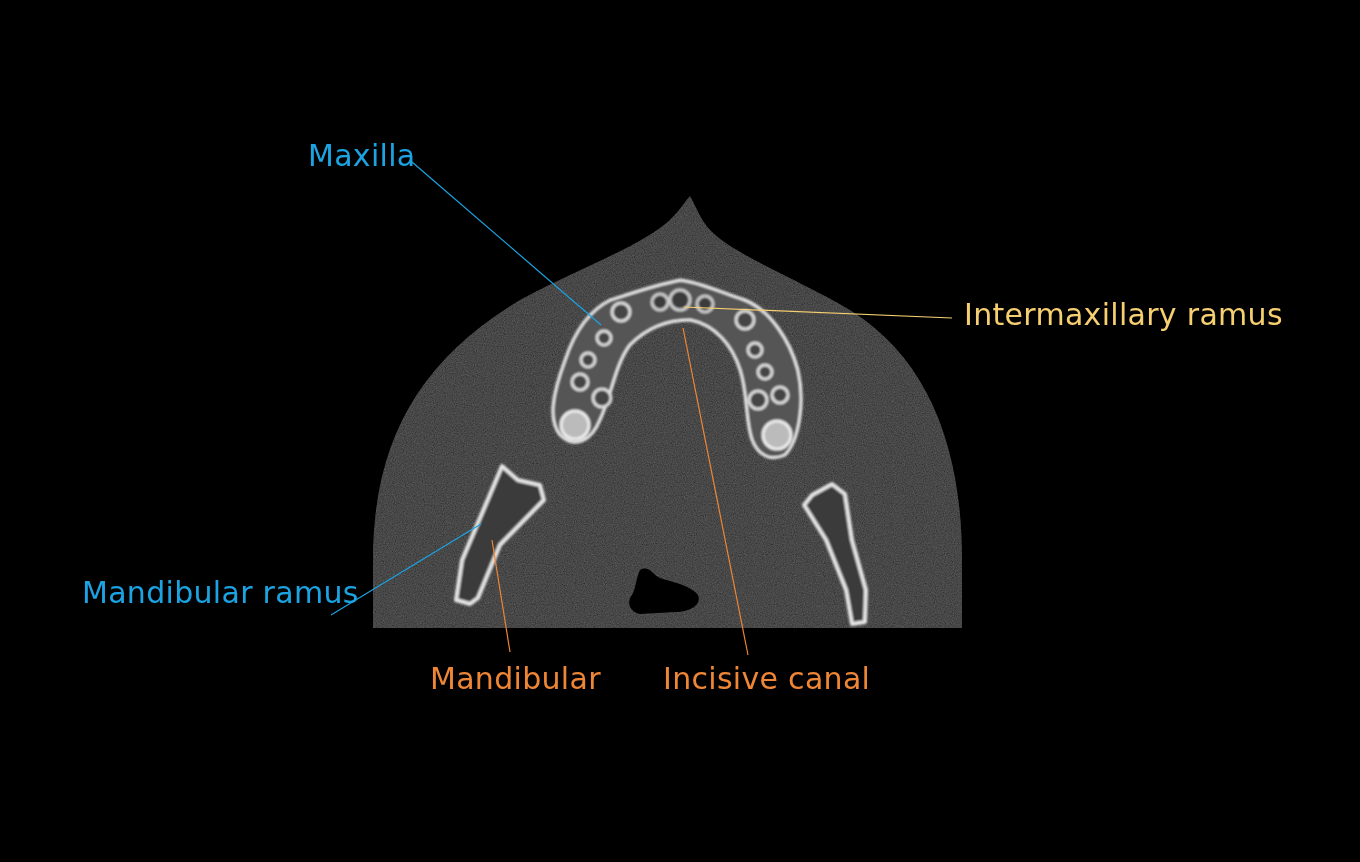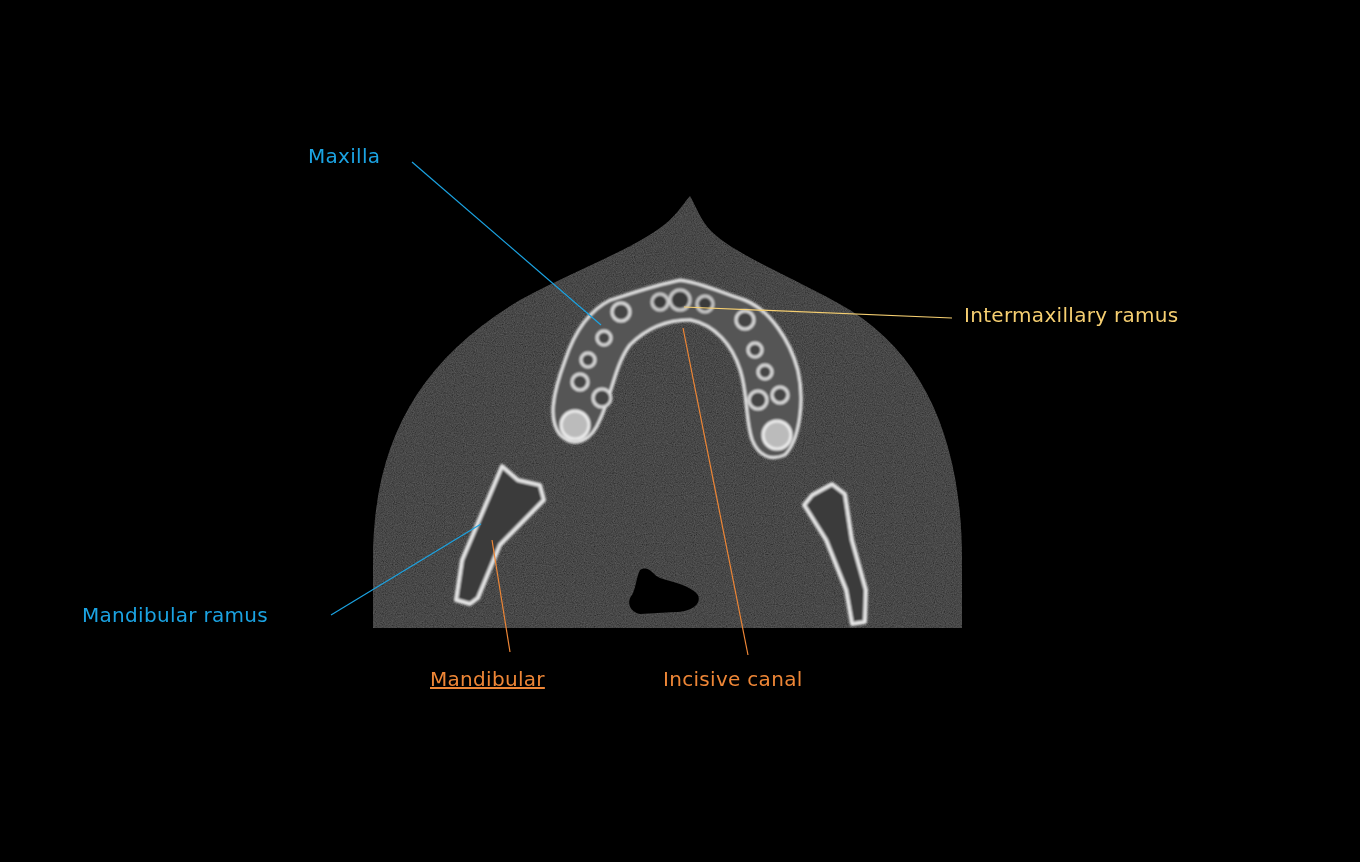--- a/index.html
+++ b/index.html
@@ -1,22 +1,22 @@
 <!DOCTYPE html>
 <html><head>
   <meta charset="utf-8">
   <style>
     html, body { margin:0; padding:0; background:#000; }
     body { width:1360px; height:862px; position:relative; overflow:hidden; font-family:"DejaVu Sans", sans-serif; }
     #scan { position:absolute; left:0; top:0; width:1360px; height:862px; }
-    .label { position:absolute; font-size:20px; line-height:34px; white-space:nowrap; letter-spacing:0.3px; }
+    .label { position:absolute; font-size:30px; line-height:34px; white-space:nowrap; letter-spacing:0.3px; }
     .blue { color:#1ba3e2; }
     .yellow { color:#f6cf71; }
     .orange { color:#ee8636; }
-    .center { text-align:left; white-space:normal;text-decoration:underline; }
+    .center { text-align:left; white-space:normal; }
   </style>
 </head>
 <body>
 
 <svg id="scan" viewBox="0 0 1360 862" xmlns="http://www.w3.org/2000/svg">
   <defs>
     <filter id="noise" x="0" y="0" width="100%" height="100%">
       <feTurbulence type="fractalNoise" baseFrequency="0.9" numOctaves="2" seed="3" result="n"></feTurbulence>
       <feColorMatrix type="matrix" values="0 0 0 0 0.2  0 0 0 0 0.2  0 0 0 0 0.2  0 0 0 0.55 0" in="n" result="nc"></feColorMatrix>
       <feComposite in="nc" in2="SourceGraphic" operator="in" result="nm"></feComposite>
@@ -70,17 +70,17 @@
     <line x1="412" y1="162" x2="601" y2="325" stroke="#1ba3e2"></line>
     <line x1="684" y1="307" x2="952" y2="318" stroke="#f6cf71"></line>
     <line x1="331" y1="615" x2="481" y2="524" stroke="#1ba3e2"></line>
     <line x1="492" y1="540" x2="510" y2="652" stroke="#ee8636"></line>
     <line x1="683" y1="328" x2="748" y2="655" stroke="#ee8636"></line>
   </g>
 </svg>
 
 <div class="label blue" style="left:308px; top:139px;">Maxilla</div>
 <div class="label yellow" style="left:964px; top:298px;">Intermaxillary ramus</div>
-<div class="label blue" style="left:82px; top:598px;text-align:right;">Mandibular ramus</div>
+<div class="label blue" style="left:82px; top:576px;text-align:right;">Mandibular ramus</div>
 <div class="label orange center" style="left:430px; top:662px; width:162px;">
   <div>Mandibular</div>
 </div>
 <div class="label orange" style="left:663px; top:662px;">Incisive canal</div>
 
 </body></html>

